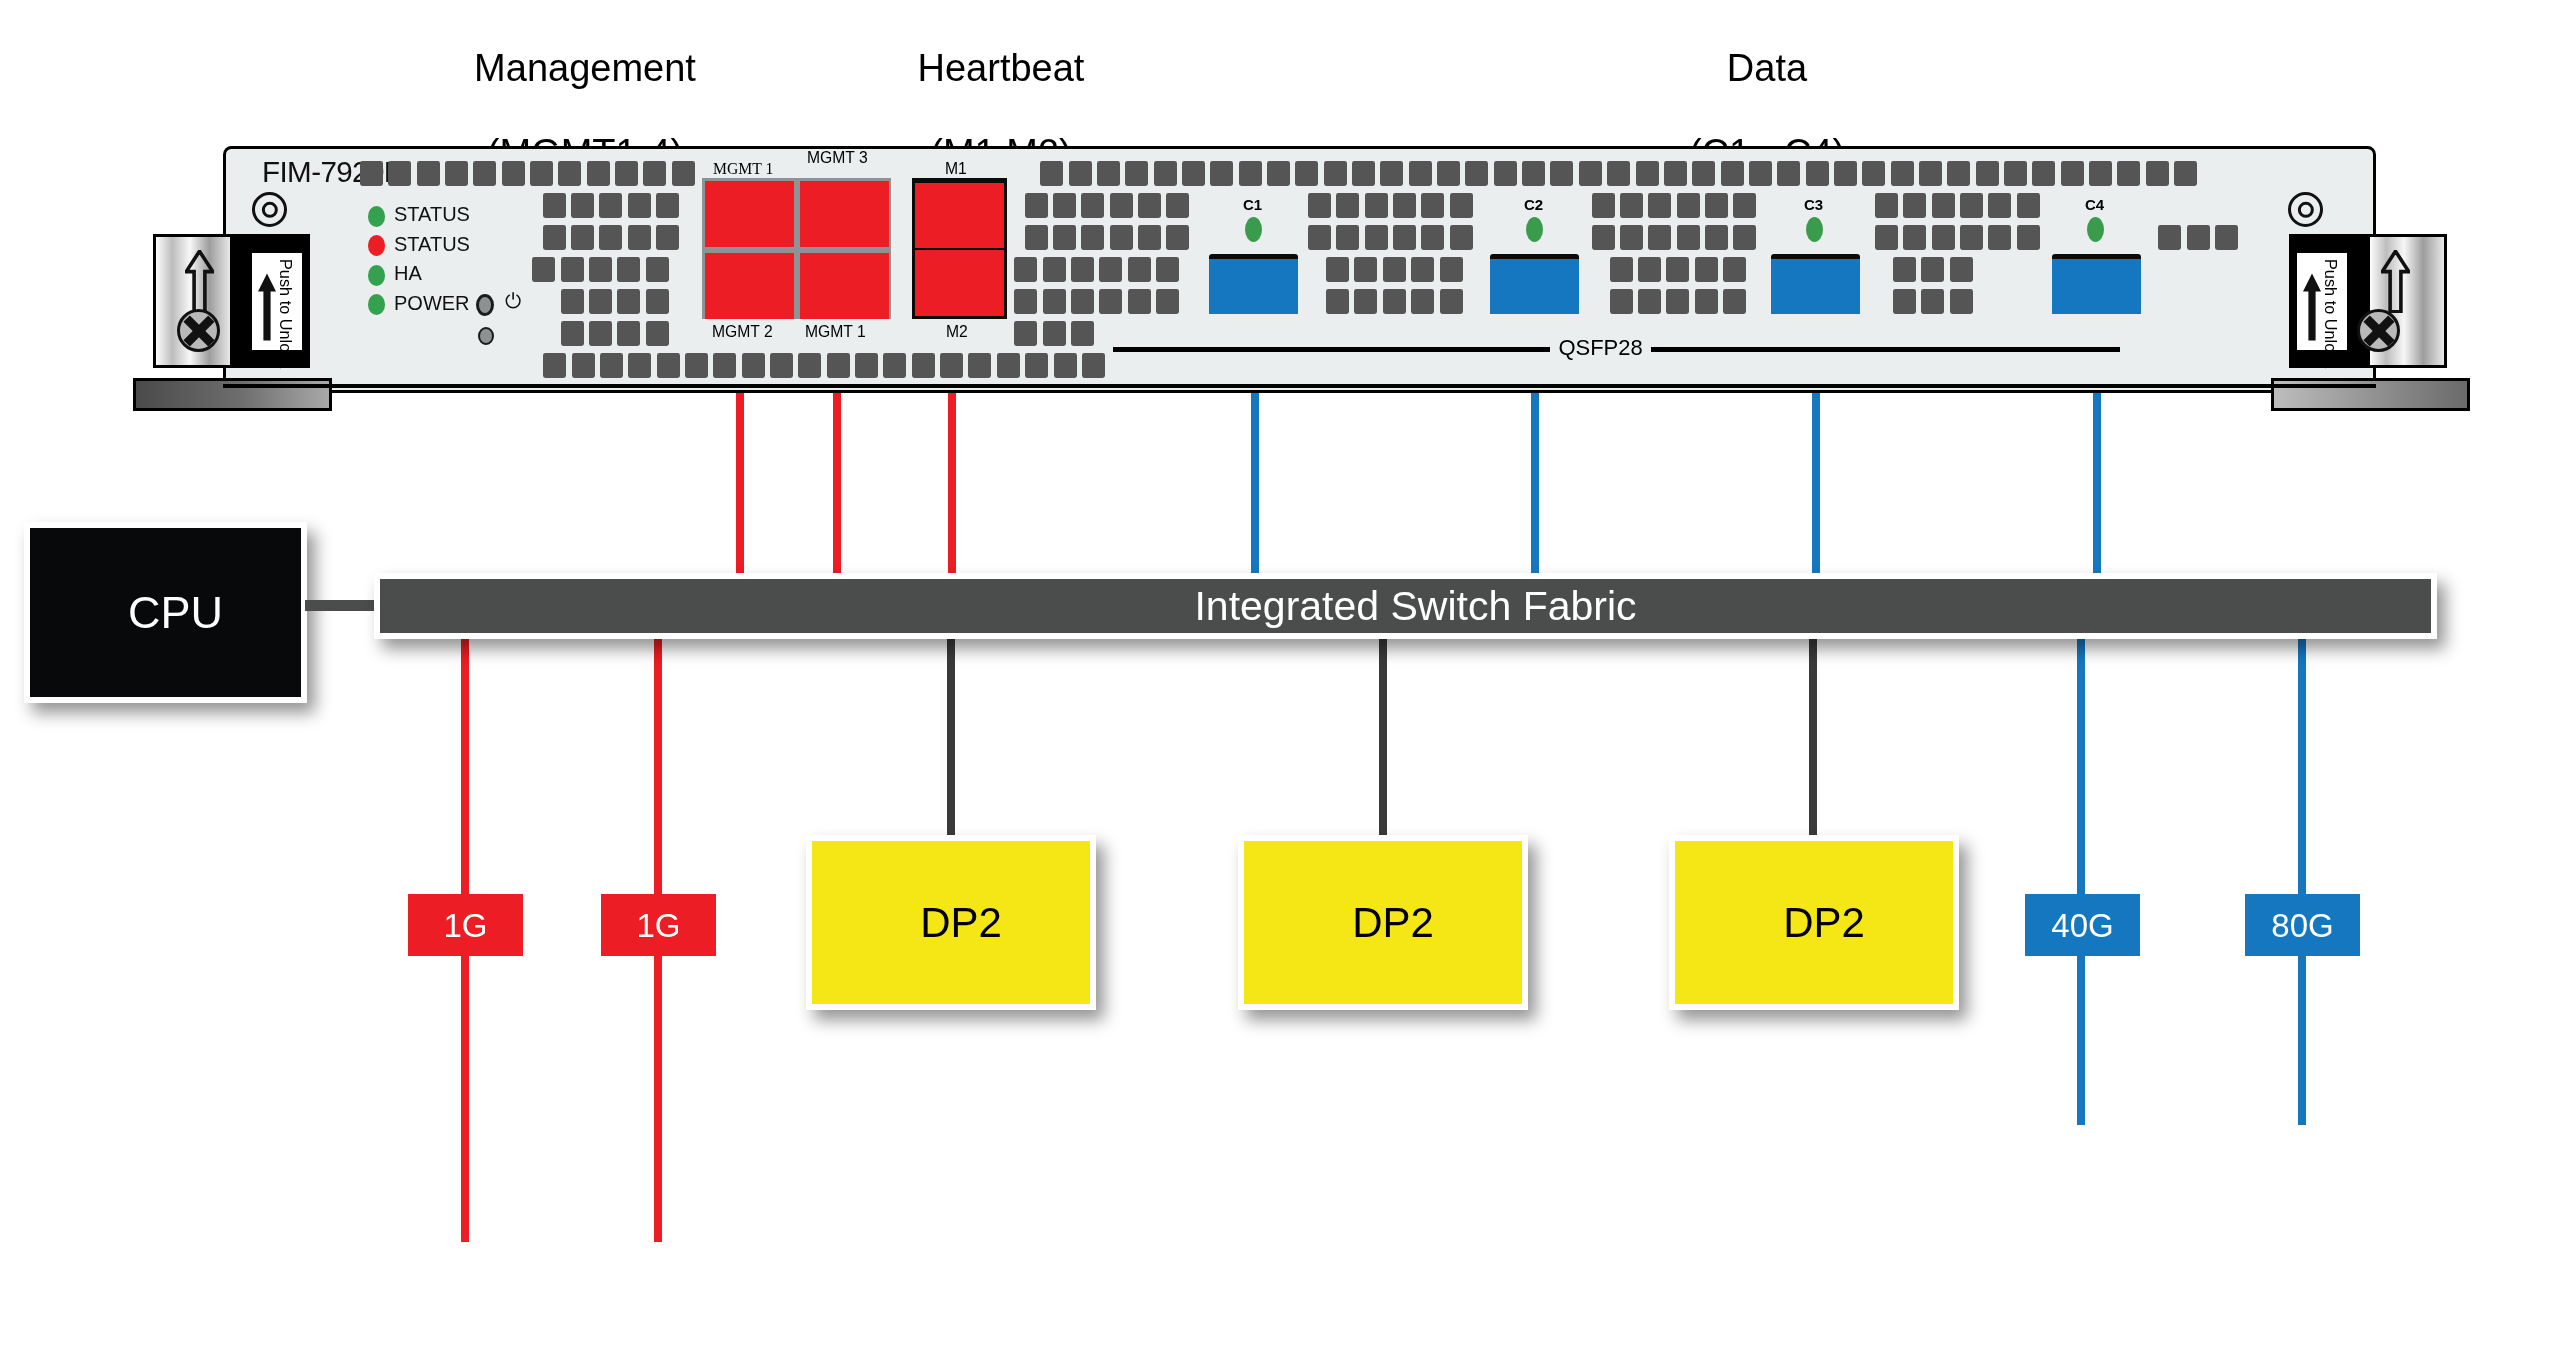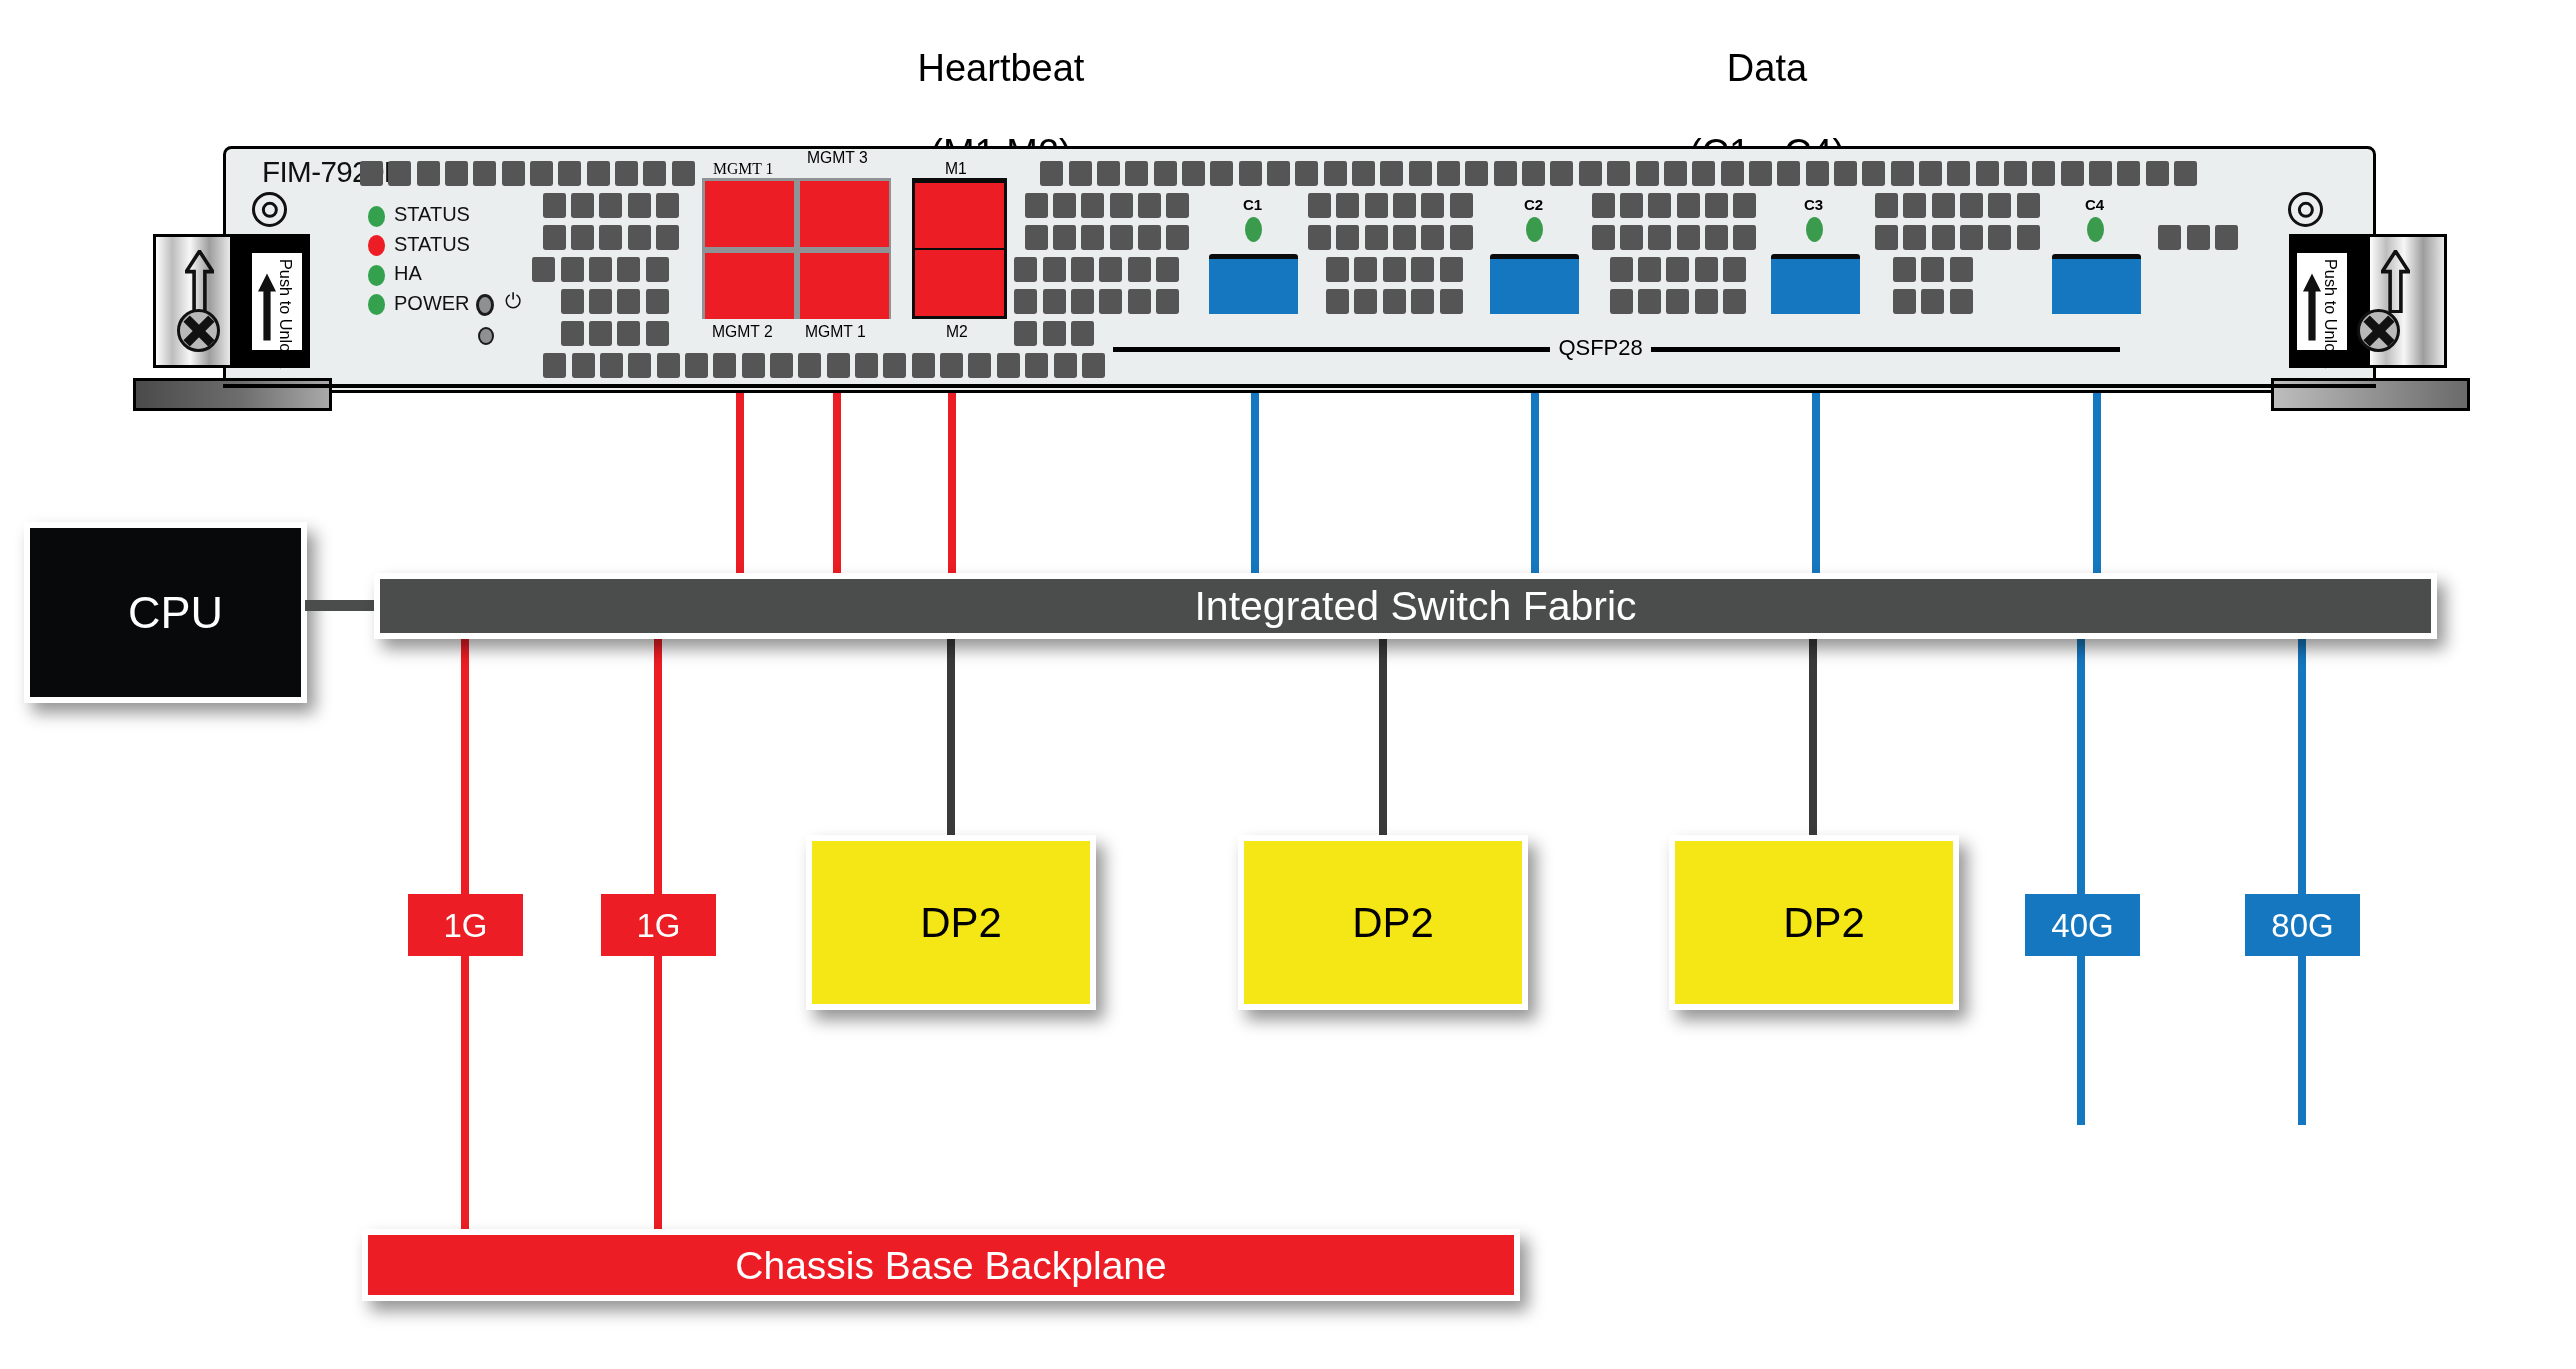--- a/index.html
+++ b/index.html
@@ -101,20 +101,24 @@
   .tag{position:absolute;display:flex;align-items:center;justify-content:center;color:#fff;
        font-size:33px;line-height:1;}
   .tag.red{background:#ec1d24;}
   .tag.blue{background:#1577bf;}
 </style>
 </head>
 <body>
 
 <div id="stage">
 
+  <div class="caption" style="left:398px;top:4.8px;width:374px;">
+    <div>Management</div>
+    <div>(MGMT1-4)</div>
+  </div>
   <div class="caption" style="left:1556px;top:4.8px;width:422px;">
     <div>Data</div>
     <div>(C1 - C4)</div>
   </div>
   <div class="caption" style="left:850px;top:4.8px;width:302px;">
     <div>Heartbeat</div>
     <div>(M1 M2)</div>
   </div>
 
   <div class="line" style="left:736px;top:374px;width:8.4px;height:205px;background:#ec1d24;"></div>
@@ -430,23 +434,20 @@
     <span class="block-label">DP2</span>
   </div>
   <div class="block dp2" style="left:1238px;top:835px;">
     <span class="block-label">DP2</span>
   </div>
   <div class="block dp2" style="left:1669px;top:835px;">
     <span class="block-label">DP2</span>
   </div>
 
 
-  <div id="base-backplane" class="block">
-    <span class="block-label">Chassis Base Backplane</span>
-  </div>
 
   <div class="tag red" style="left:408px;top:894px;width:115px;height:62px;">
     <span>1G</span>
   </div>
   <div class="tag red" style="left:601px;top:894px;width:115px;height:62px;">
     <span>1G</span>
   </div>
   <div class="tag blue" style="left:2025px;top:894px;width:115px;height:62px;">
     <span>40G</span>
   </div>

